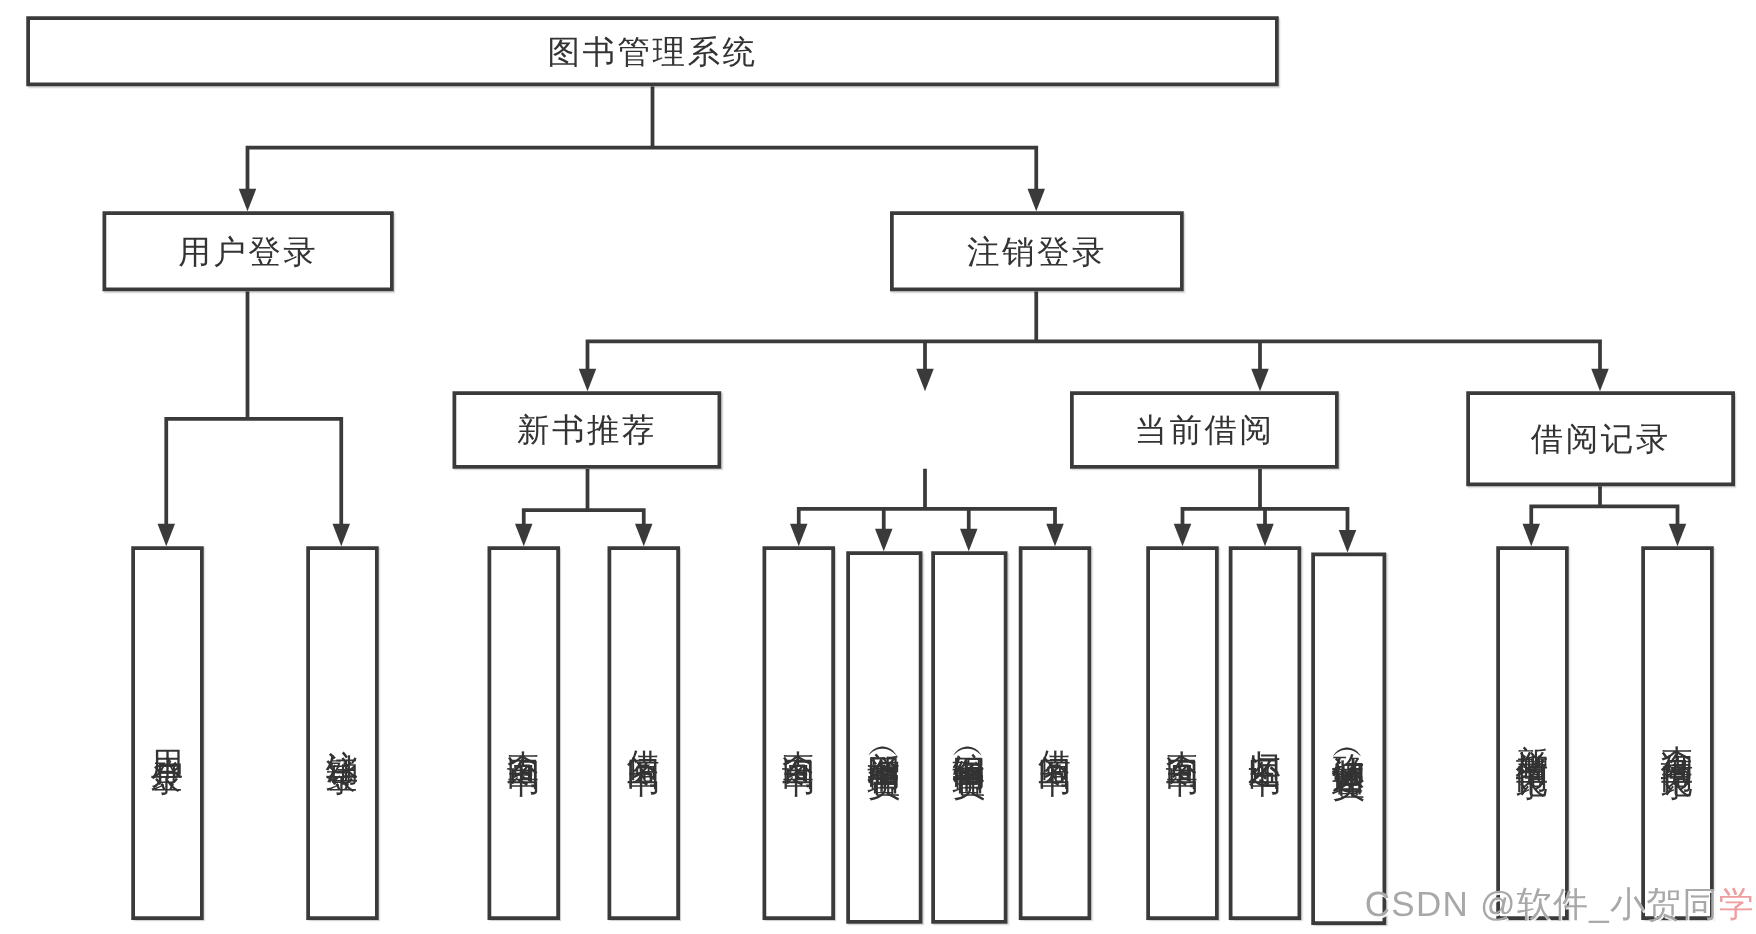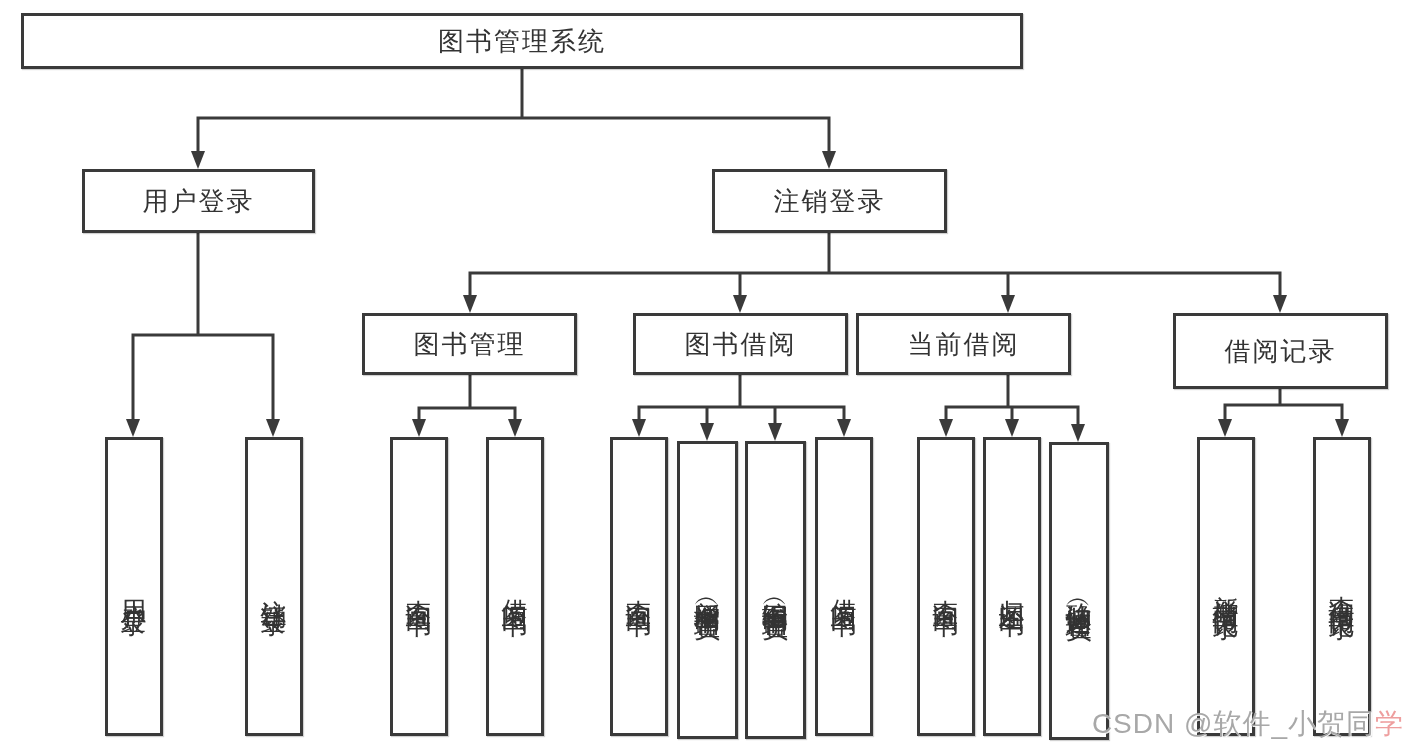--- a/index.html
+++ b/index.html
@@ -129,22 +129,21 @@
       <polygon points="1218,419 1232,419 1225,437"></polygon>
       <polygon points="1335,419 1349,419 1342,437"></polygon>
     </g>
   </svg>
 
   <div class="node" style="left:21px;top:13px;width:1002px;height:56px">图书管理系统</div>
 
   <div class="node" style="left:82px;top:169px;width:233px;height:64px">用户登录</div>
   <div class="node" style="left:712px;top:169px;width:235px;height:64px">注销登录</div>
 
-  <div class="node" style="left:362px;top:313px;width:215px;height:62px">图书管理</div>
-  <div class="node" style="left:633px;top:313px;width:215px;height:62px">图书借阅</div>
+  <div class="node" style="left:362px;top:313px;width:215px;height:62px">新书推荐</div>
   <div class="node" style="left:856px;top:313px;width:215px;height:62px">当前借阅</div>
   <div class="node" style="left:1173px;top:313px;width:215px;height:76px">借阅记录</div>
 
   <div class="node vert" style="left:105px;top:437px;width:58px;height:299px">用户登录</div>
   <div class="node vert" style="left:245px;top:437px;width:58px;height:299px">注销登录</div>
 
   <div class="node vert" style="left:390px;top:437px;width:58px;height:299px">查询图书</div>
   <div class="node vert" style="left:486px;top:437px;width:58px;height:299px">借阅图书</div>
 
   <div class="node vert" style="left:610px;top:437px;width:58px;height:299px">查询图书</div>

